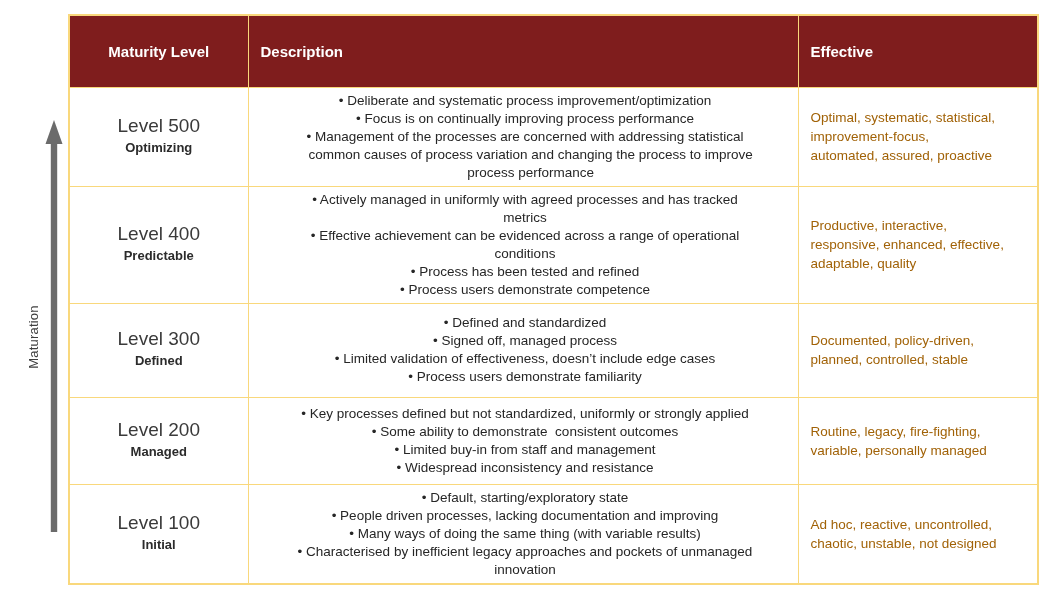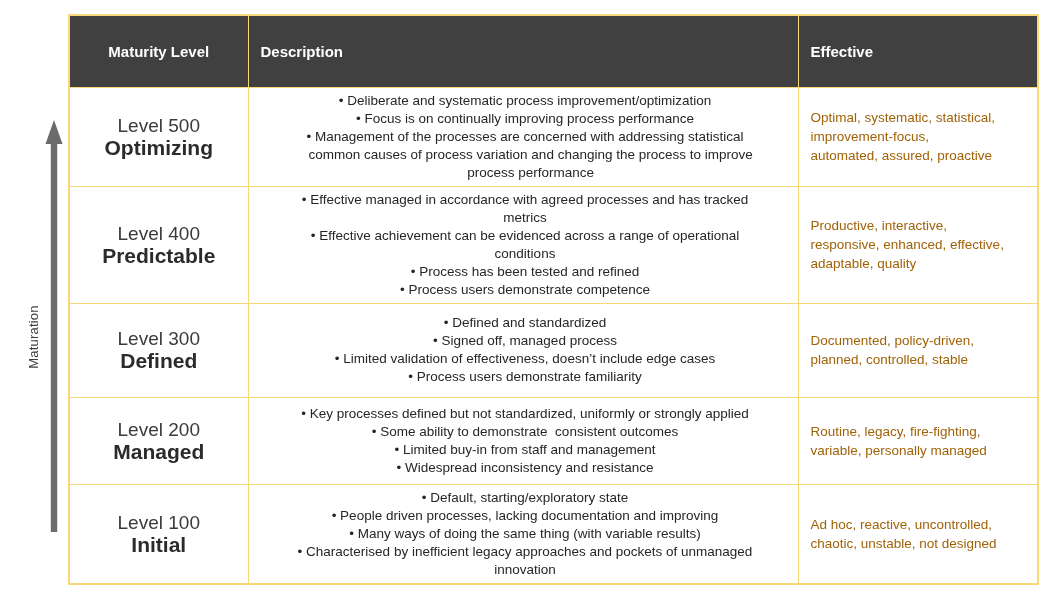--- a/index.html
+++ b/index.html
@@ -21,34 +21,34 @@
   table.maturity {
     position: absolute; left: 68px; top: 14px;
     width: 969px; border-collapse: collapse; table-layout: fixed;
     border: 2px solid #f9d87c;
   }
   table.maturity th, table.maturity td {
     border: 1px solid #f9d87c; vertical-align: middle;
   }
   thead tr { height: 72px; }
   thead th {
-    background: #404040; color: #ffffff; font-size: 15px; font-weight: bold;
+    background: #7f1d1d; color: #ffffff; font-size: 15px; font-weight: bold;
     text-align: left; padding: 0 12px;
   }
   thead th.col-level { text-align: center; }
 
   tbody tr:nth-child(1) { height: 97px; }
   tbody tr:nth-child(2) { height: 116px; }
   tbody tr:nth-child(3) { height: 94px; }
   tbody tr:nth-child(4) { height: 87px; }
   tbody tr:nth-child(5) { height: 98px; }
 
   td.level-cell { text-align: center; color: #3a3a3a; }
   .level-num  { font-size: 19px; line-height: 22px; }
-  .level-name { font-size: 21px; line-height: 22px; font-weight: bold; color: #2b2b2b; }
+  .level-name { font-size: 13px; line-height: 22px; font-weight: bold; color: #2b2b2b; }
 
   td.desc-cell { padding: 4px 8px 4px 12px; text-align: center; }
   .bullet {
     font-size: 13.5px; line-height: 18px; color: #262626;
     white-space: pre-wrap;
   }
 
   td.kw-cell { padding: 4px 8px 4px 12px; }
   .kw-text { font-size: 13.5px; line-height: 19px; color: #a16207; white-space: pre-wrap; }
 </style>
@@ -100,21 +100,21 @@
       </td>
     </tr>
 
     <tr>
       <td class="level-cell">
         <div class="level-num">Level 400</div>
         <div class="level-name">Predictable</div>
       </td>
       <td class="desc-cell">
         <div class="bullets">
-              <div class="bullet">• Effective managed in accordance with agreed processes and has tracked
+              <div class="bullet">• Actively managed in uniformly with agreed processes and has tracked
 metrics</div>
               <div class="bullet">• Effective achievement can be evidenced across a range of operational
 conditions</div>
               <div class="bullet">• Process has been tested and refined</div>
               <div class="bullet">• Process users demonstrate competence</div>
             </div>
       </td>
       <td class="kw-cell">
         <div class="kw-text">Productive, interactive,
 responsive, enhanced, effective,

